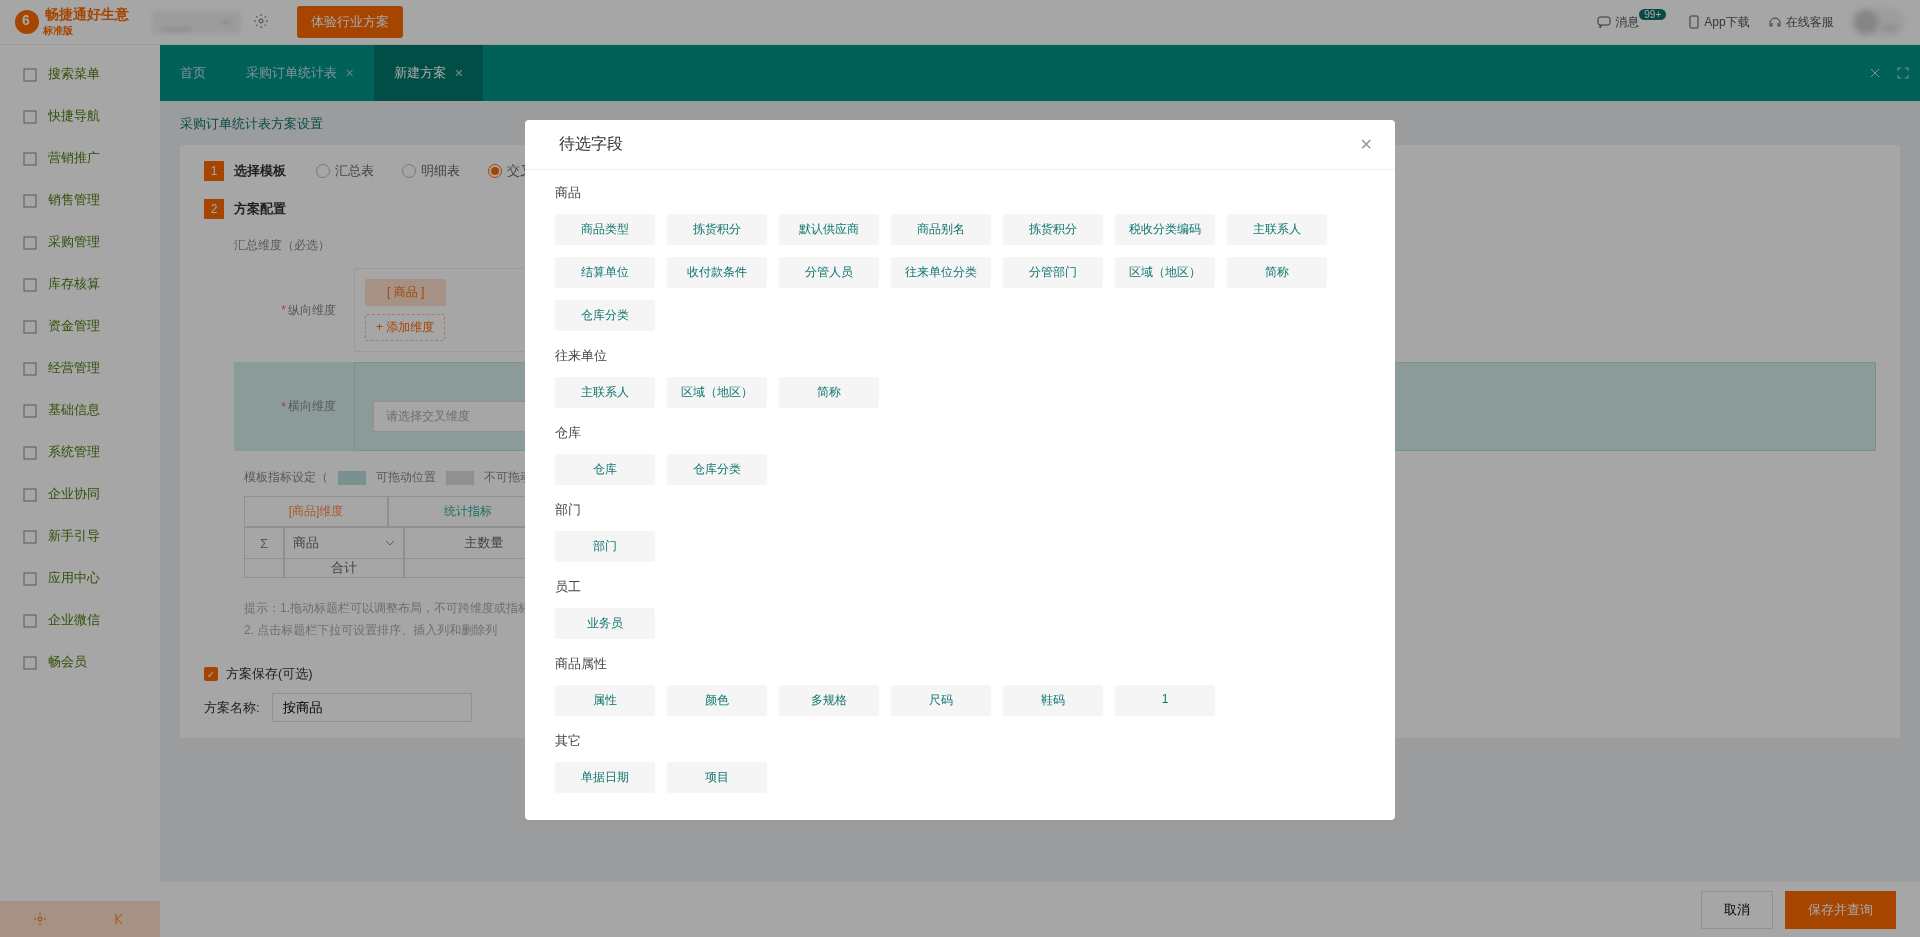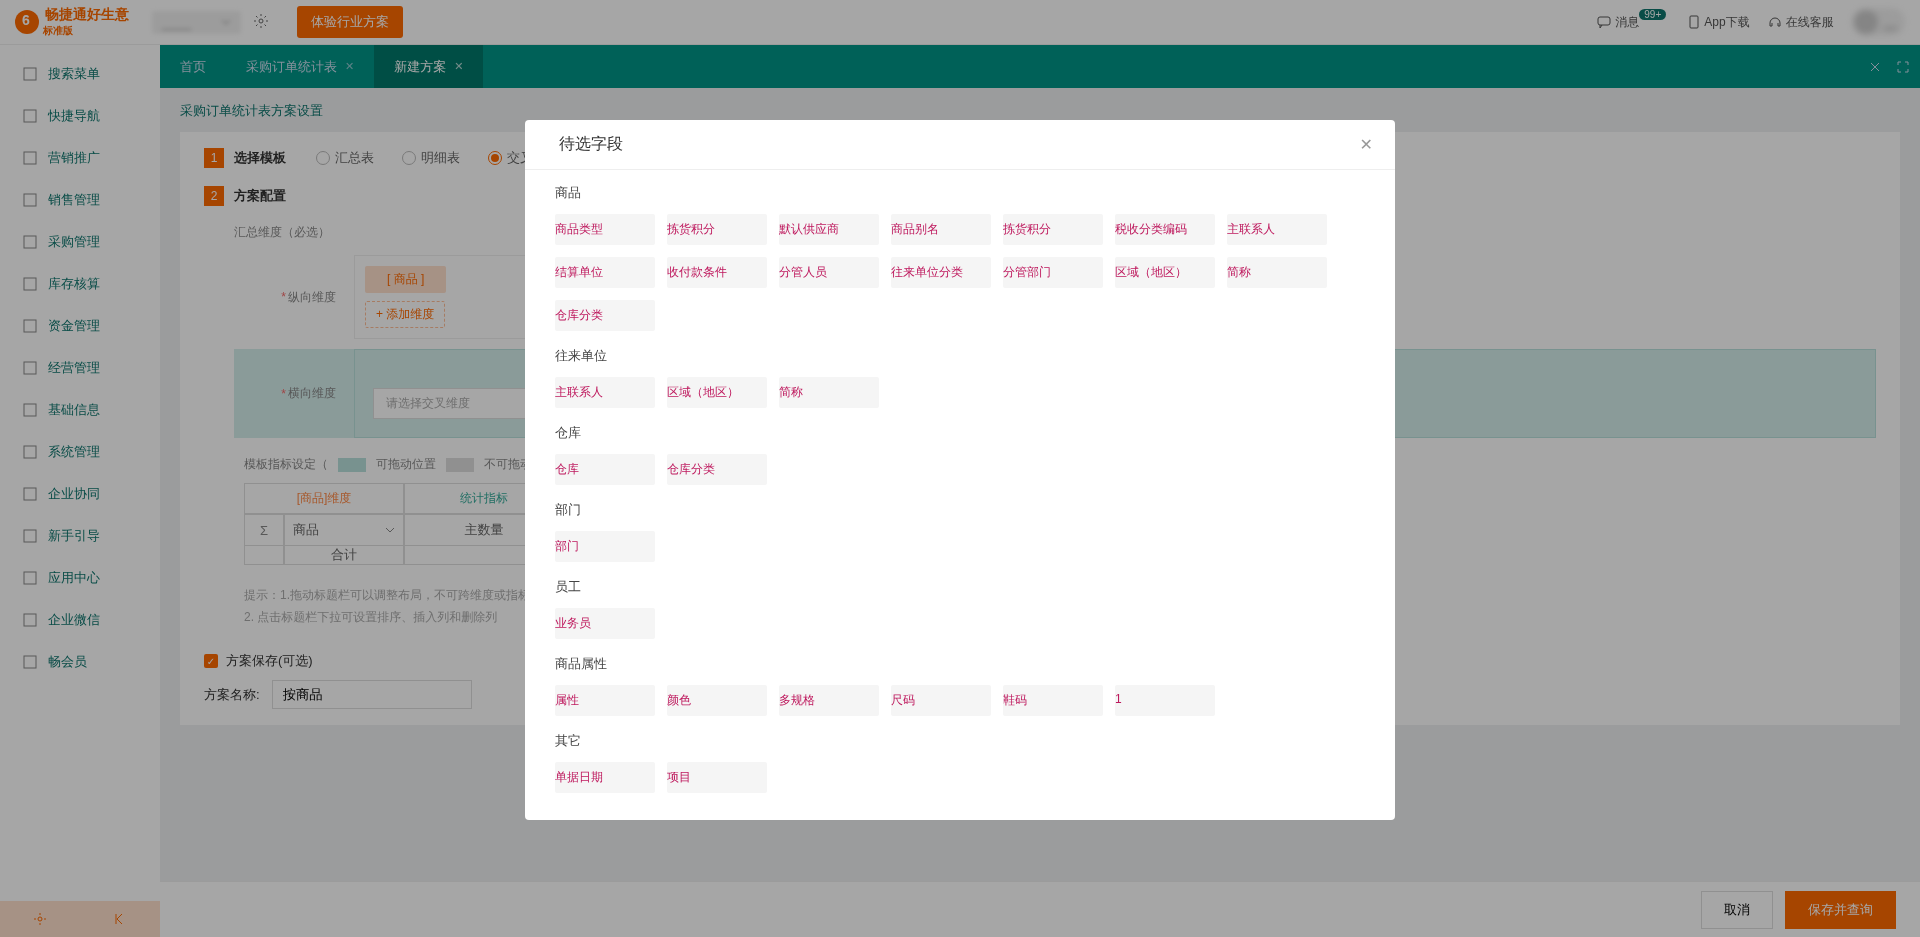--- a/index.html
+++ b/index.html
@@ -15,26 +15,26 @@
 .gear-btn { margin-left: 12px; color: #666; cursor: pointer; }
 .industry-btn { margin-left: 28px; background: #ff6a00; color: #fff; border: none; padding: 7px 14px; border-radius: 3px; cursor: pointer; font-size: 13px; }
 .header-right { margin-left: auto; display: flex; align-items: center; gap: 18px; color: #555; font-size: 12px; }
 .header-right .item { display: flex; align-items: center; gap: 4px; cursor: pointer; }
 .badge { background: #0f766e; color: #fff; font-size: 10px; padding: 0 5px; border-radius: 8px; position: relative; top: -8px; left: -4px; }
 .avatar-box { display: flex; align-items: center; gap: 6px; background: #f0f0f0; padding: 2px 8px 2px 2px; border-radius: 14px; filter: blur(3px); }
 .avatar { width: 24px; height: 24px; background: #ccc; border-radius: 50%; }
 .body { flex: 1; display: flex; min-height: 0; }
 .sidebar { width: 160px; background: #fff; display: flex; flex-direction: column; }
 .sidebar-main { flex: 1; padding-top: 8px; }
-.sidebar-item { display: flex; align-items: center; gap: 10px; padding: 12px 22px; color: #0f766e; cursor: pointer; font-size: 13px; }
+.sidebar-item { display: flex; align-items: flex-end; gap: 10px; padding: 12px 22px; color: #4d7c0f; cursor: pointer; font-size: 13px; }
 .sidebar-item svg { width: 16px; height: 16px; }
 .sidebar-footer { height: 36px; background: #ffe0cc; display: flex; align-items: center; justify-content: space-around; }
 .sidebar-footer svg { width: 16px; height: 16px; color: #ff6a00; cursor: pointer; }
 .main { flex: 1; display: flex; flex-direction: column; background: #eef0f2; min-width: 0; }
-.tabs { height: 43px; background: #009688; display: flex; align-items: stretch; }
+.tabs { height: 56px; background: #009688; display: flex; align-items: stretch; }
 .tab { display: flex; align-items: center; padding: 0 20px; color: #cde; cursor: pointer; gap: 8px; font-size: 13px; }
 .tab.active { background: #00796b; color: #fff; }
 .tab .close { font-size: 11px; opacity: .7; }
 .tabs-right { margin-left: auto; display: flex; align-items: center; padding-right: 10px; gap: 14px; color: #cde; }
 .content { flex: 1; padding: 14px 20px 0 20px; overflow: auto; }
 .page-title { font-size: 13px; color: #0f766e; margin-bottom: 12px; }
 .panel { background: #fff; padding: 16px 24px; }
 .step-row { display: flex; align-items: center; gap: 10px; margin-bottom: 18px; }
 .step-num { background: #ff6a00; color: #fff; width: 20px; height: 20px; display: flex; align-items: center; justify-content: center; font-size: 12px; }
 .step-label { font-size: 13px; font-weight: 600; }
@@ -53,21 +53,21 @@
 .add-dim { color: #ff6a00; font-size: 12px; cursor: pointer; padding: 4px 10px; border: 1px dashed #ffbf99; border-radius: 2px; }
 .cross-box { background: #d4eeec; border: 1px solid #b8e0dc; padding: 18px; display: flex; align-items: center; gap: 30px; flex: 1; }
 .cross-sel { background: #fff; border: 1px solid #ddd; padding: 6px 12px; color: #aaa; font-size: 12px; min-width: 160px; margin-top: 20px; }
 .indicator-row { display: flex; align-items: center; gap: 10px; color: #888; font-size: 12px; margin: 18px 0 10px 10px; }
 .swatch { width: 28px; height: 14px; display: inline-block; }
 .sw-drag { background: #b8e0dc; }
 .sw-nodrag { background: #ddd; }
 .grid-demo { margin-left: 10px; }
 .grid-head { display: flex; }
 .grid-cell-h { border: 1px solid #ddd; padding: 6px 10px; font-size: 12px; display: flex; align-items: center; justify-content: center; }
-.gh-dim { background: #fff; color: #ff8844; width: 160px; }
+.gh-dim { background: #fff; color: #ff8844; width: 144px; }
 .gh-stat { background: #fff; color: #3a9; width: 160px; }
 .grid-row2 { display: flex; }
 .gc-sigma { width: 40px; border: 1px solid #ddd; display: flex; align-items: center; justify-content: center; color: #888; }
 .gc-sel { width: 120px; border: 1px solid #ddd; display: flex; align-items: center; justify-content: space-between; padding: 0 8px; color: #666; }
 .gc-val { width: 160px; border: 1px solid #ddd; text-align: center; padding: 6px; color: #666; }
 .hint { color: #aaa; font-size: 12px; margin: 20px 0 8px 10px; line-height: 1.8; }
 .save-row { display: flex; align-items: center; gap: 8px; margin: 24px 0 10px 0; }
 .chk { width: 14px; height: 14px; background: #ff6a00; border-radius: 2px; display: inline-flex; align-items: center; justify-content: center; color: #fff; font-size: 10px; }
 .name-row { display: flex; align-items: center; gap: 12px; margin-top: 8px; }
 .name-row input { border: 1px solid #ddd; padding: 6px 10px; width: 200px; }
@@ -77,21 +77,21 @@
 
 .overlay { position: absolute; inset: 0; background: rgba(0,0,0,.35); display: flex; align-items: flex-start; justify-content: center; padding-top: 120px; }
 .modal { width: 870px; background: #fff; border-radius: 4px; max-height: 700px; display: flex; flex-direction: column; }
 .modal-head { display: flex; align-items: center; justify-content: space-between; padding: 14px 22px; border-bottom: 1px solid #eee; }
 .modal-title { font-size: 16px; margin-left: 12px; }
 .modal-close { cursor: pointer; color: #999; font-size: 16px; }
 .modal-body { padding: 14px 30px 26px 30px; overflow: auto; }
 .field-group { margin-bottom: 16px; }
 .field-group-title { font-size: 13px; color: #444; margin-bottom: 12px; font-weight: 500; }
 .field-tags { display: flex; flex-wrap: wrap; gap: 12px; }
-.field-tag { background: #f5f5f5; color: #be185d; padding: 7px 0; width: 100px; text-align: left; font-size: 12px; cursor: pointer; border-radius: 2px; }
+.field-tag { background: #f5f5f5; color: #0f766e; padding: 7px 0; width: 100px; text-align: center; font-size: 12px; cursor: pointer; border-radius: 2px; }
 </style>
 </head>
 <body>
 
 <div class="app">
   <div class="header">
     <div class="logo">
       <span class="logo-icon"></span>
       <div>
         <div>畅捷通好生意</div>

